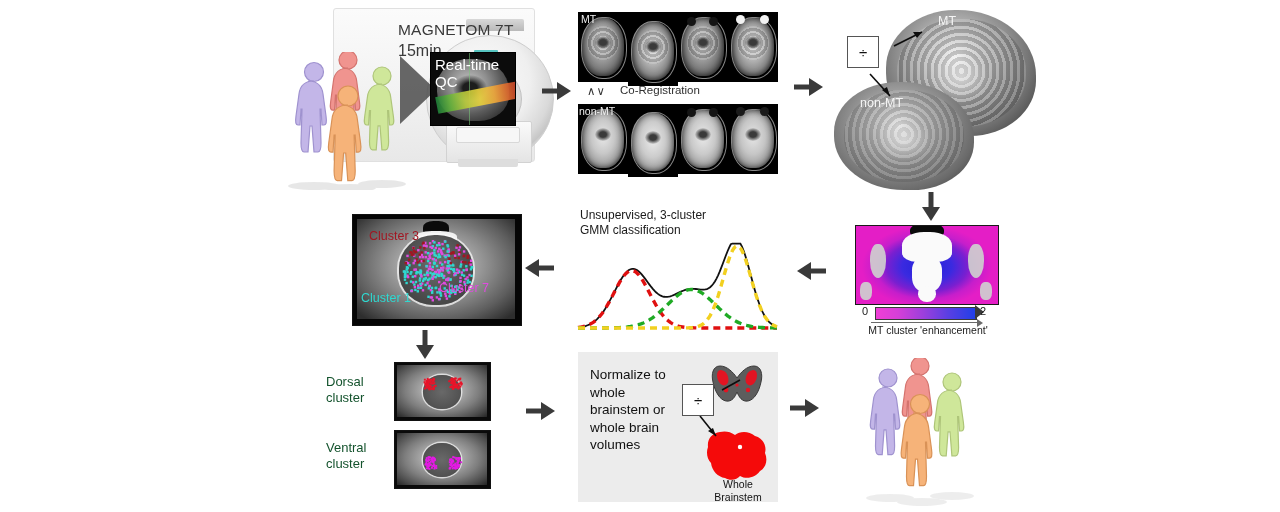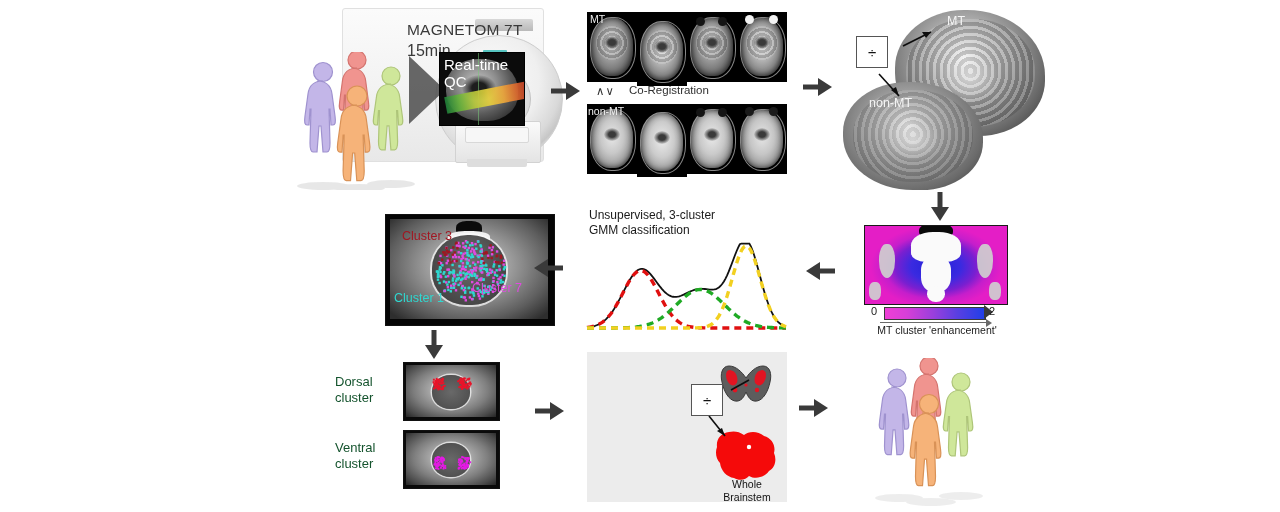--- a/index.html
+++ b/index.html
@@ -1,18 +1,18 @@
 <!DOCTYPE html>
 <html><head>
 <meta charset="utf-8">
 <style>
   html,body{margin:0;padding:0;background:#ffffff;}
   body{width:1280px;height:512px;position:relative;overflow:hidden;
        font-family:"Liberation Sans", sans-serif;color:#1a1a1a;}
-  .stage{position:absolute;left:9px;top:0;width:1081px;height:512px;padding-left:7px;}
+  .stage{position:absolute;left:0;top:0;width:1081px;height:512px;padding-left:7px;}
   .abs{position:absolute;}
 
   
   .arrow{position:absolute;}
   .arrow svg{display:block;}
 
   
   #p1{left:278px;top:4px;width:262px;height:186px;}
   .scanner-body{position:absolute;left:55px;top:4px;width:200px;height:152px;
     background:linear-gradient(180deg,#fbfbfb 0%,#f2f2f2 55%,#e8e8e8 100%);
@@ -102,21 +102,21 @@
   .cb-line{position:absolute;left:16px;top:97px;width:106px;height:1.4px;background:#6a6a6a;}
   .cb-line:after{content:"";position:absolute;right:-6px;top:-3.2px;width:0;height:0;
     border-top:4px solid transparent;border-bottom:4px solid transparent;border-left:6px solid #6a6a6a;}
   .cb-cap{position:absolute;left:-6px;top:99px;width:158px;text-align:center;font-size:10.5px;color:#1a1a1a;}
 
   
   #p5{left:570px;top:208px;width:215px;height:128px;}
   .gmm-title{position:absolute;left:10px;top:0px;font-size:12px;color:#1a1a1a;line-height:14px;}
 
   
-  #p6{left:352px;top:214px;width:168px;height:110px;margin-left:24px;}
+  #p6{left:352px;top:214px;width:168px;height:110px;}
   .brainstem-img{position:absolute;left:0;top:0;width:168px;height:110px;background:#050505;
     border:1.5px solid #111;overflow:hidden;}
   .bs-bg{position:absolute;left:4px;top:4px;width:158px;height:100px;
     background:radial-gradient(ellipse at 50% 46%,#d8d8d8 0%,#b0b0b0 26%,#8a8a8a 48%,#5e5e5e 72%,#2e2e2e 94%);}
   .bs-core{position:absolute;left:46px;top:20px;width:74px;height:70px;border-radius:48% 48% 46% 46%;
     background:radial-gradient(ellipse at 50% 40%,#6e6e6e,#4c4c4c 60%,#3a3a3a);
     box-shadow:0 0 0 2px rgba(250,250,250,.75);}
   .cl-lab{position:absolute;font-size:12.5px;}
 
   
@@ -942,20 +942,21 @@
             <rect x="54.4" y="35.6" width="1.9" height="1.9" fill="#e41ae4"></rect>
             <rect x="59.2" y="33.2" width="1.9" height="1.9" fill="#e41ae4"></rect>
             <rect x="38.5" y="36.7" width="1.9" height="1.9" fill="#e41ae4"></rect>
             <rect x="32.4" y="36.3" width="1.9" height="1.9" fill="#e41ae4"></rect>
           </g>
         </svg>
     </div>
   </div>
 
   <div class="abs" id="p8">
+    <div class="norm-text">Normalize to whole brainstem or whole brain volumes</div>
 
     <svg class="bstem-top" viewBox="0 0 54 44">
       <path d="M10 6 C3 6 1 14 3 22 C5 32 10 40 16 41 C22 42 25 37 27 32 C29 37 32 42 38 41 C44 40 49 32 51 22 C53 14 51 6 44 6 C37 6 31 12 27 18 C23 12 17 6 10 6 Z" fill="#5d5d5d" stroke="#3a3a3a" stroke-width="1"></path>
       <path d="M11 10 C7 10 6 15 8 20 C10 25 14 27 17 24 C20 21 18 13 14 11 Z" fill="#e21422"></path>
       <path d="M43 10 C47 10 48 15 46 20 C44 25 40 27 37 24 C34 21 36 13 40 11 Z" fill="#e21422"></path>
       <circle cx="16" cy="30" r="2.4" fill="#e21422"></circle>
       <circle cx="38" cy="30" r="2.2" fill="#e21422"></circle>
       <circle cx="27" cy="25" r="1.6" fill="#e21422"></circle>
     </svg>
 

